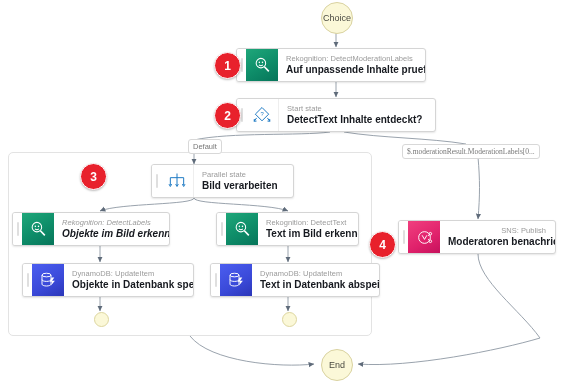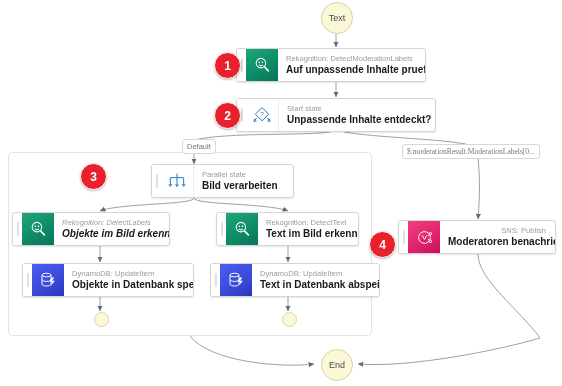--- a/index.html
+++ b/index.html
@@ -110,29 +110,29 @@
       <path d="M190,336 C210,362 280,368 314,364" marker-end="url(#ah)"></path>
 
       <path d="M540,338 C500,350 410,368 358,364" marker-end="url(#ah)"></path>
       <path d="M478,254 C478,280 520,310 540,338"></path>
     </g>
   </svg>
 
   <div class="group-box" style="left:8px;top:152px;width:364px;height:184px;"></div>
 
   <div class="terminal big" style="left:321px;top:2px;">
-    <span>Text</span>
+    <span>Choice</span>
   </div>
   <div class="terminal big" style="left:321px;top:349px;">
     <span>End</span>
   </div>
   <div class="terminal dot" style="left:94px;top:312px;"></div>
   <div class="terminal dot" style="left:282px;top:312px;"></div>
 
-  <div class="chip" style="left:182px;top:139px;">Default</div>
+  <div class="chip" style="left:188px;top:139px;">Default</div>
   <div class="chip" style="left:402px;top:144px;font-family:Liberation Serif, serif;">$.moderationResult.ModerationLabels[0...</div>
 
   <div class="badge" style="left:214px;top:52px;">1</div>
   <div class="badge" style="left:214px;top:102px;">2</div>
   <div class="badge" style="left:80px;top:163px;">3</div>
   <div class="badge" style="left:369px;top:231px;">4</div>
 
   <div class="node" style="left:236px;top:48px;width:190px;">
     <div class="grip">
         <i></i>
@@ -159,21 +159,21 @@
     <div class="icon-tile plain">
       <svg width="20" height="20" viewBox="0 0 24 24" fill="none" stroke="#1f7bc4" stroke-width="1.2">
         <path d="M12 3 L20 11 L12 19 L4 11 Z"></path>
         <text x="12" y="13.6" font-size="7" fill="#1f7bc4" stroke="none" text-anchor="middle" font-family="Liberation Sans">?</text>
         <path d="M5.5 15.5 L2.6 19.5 M2.6 19.5 L5.4 19.3 M2.6 19.5 L2.8 16.8"></path>
         <path d="M18.5 15.5 L21.4 19.5 M21.4 19.5 L18.6 19.3 M21.4 19.5 L21.2 16.8"></path>
       </svg>
     </div>
     <div class="labels">
       <div class="sub">Start state</div>
-      <div class="ttl">Unpassende Inhalte entdeckt?</div>
+      <div class="ttl">DetectText Inhalte entdeckt?</div>
     </div>
   </div>
 
   <div class="node" style="left:119px;top:164px;width:143px;margin-left:32px;">
     <div class="grip">
         <i></i>
       </div>
     <div class="icon-tile plain">
       <svg width="20" height="20" viewBox="0 0 24 24" fill="none" stroke="#1f7bc4" stroke-width="1.2">
         <path d="M12 3 L12 8"></path>

